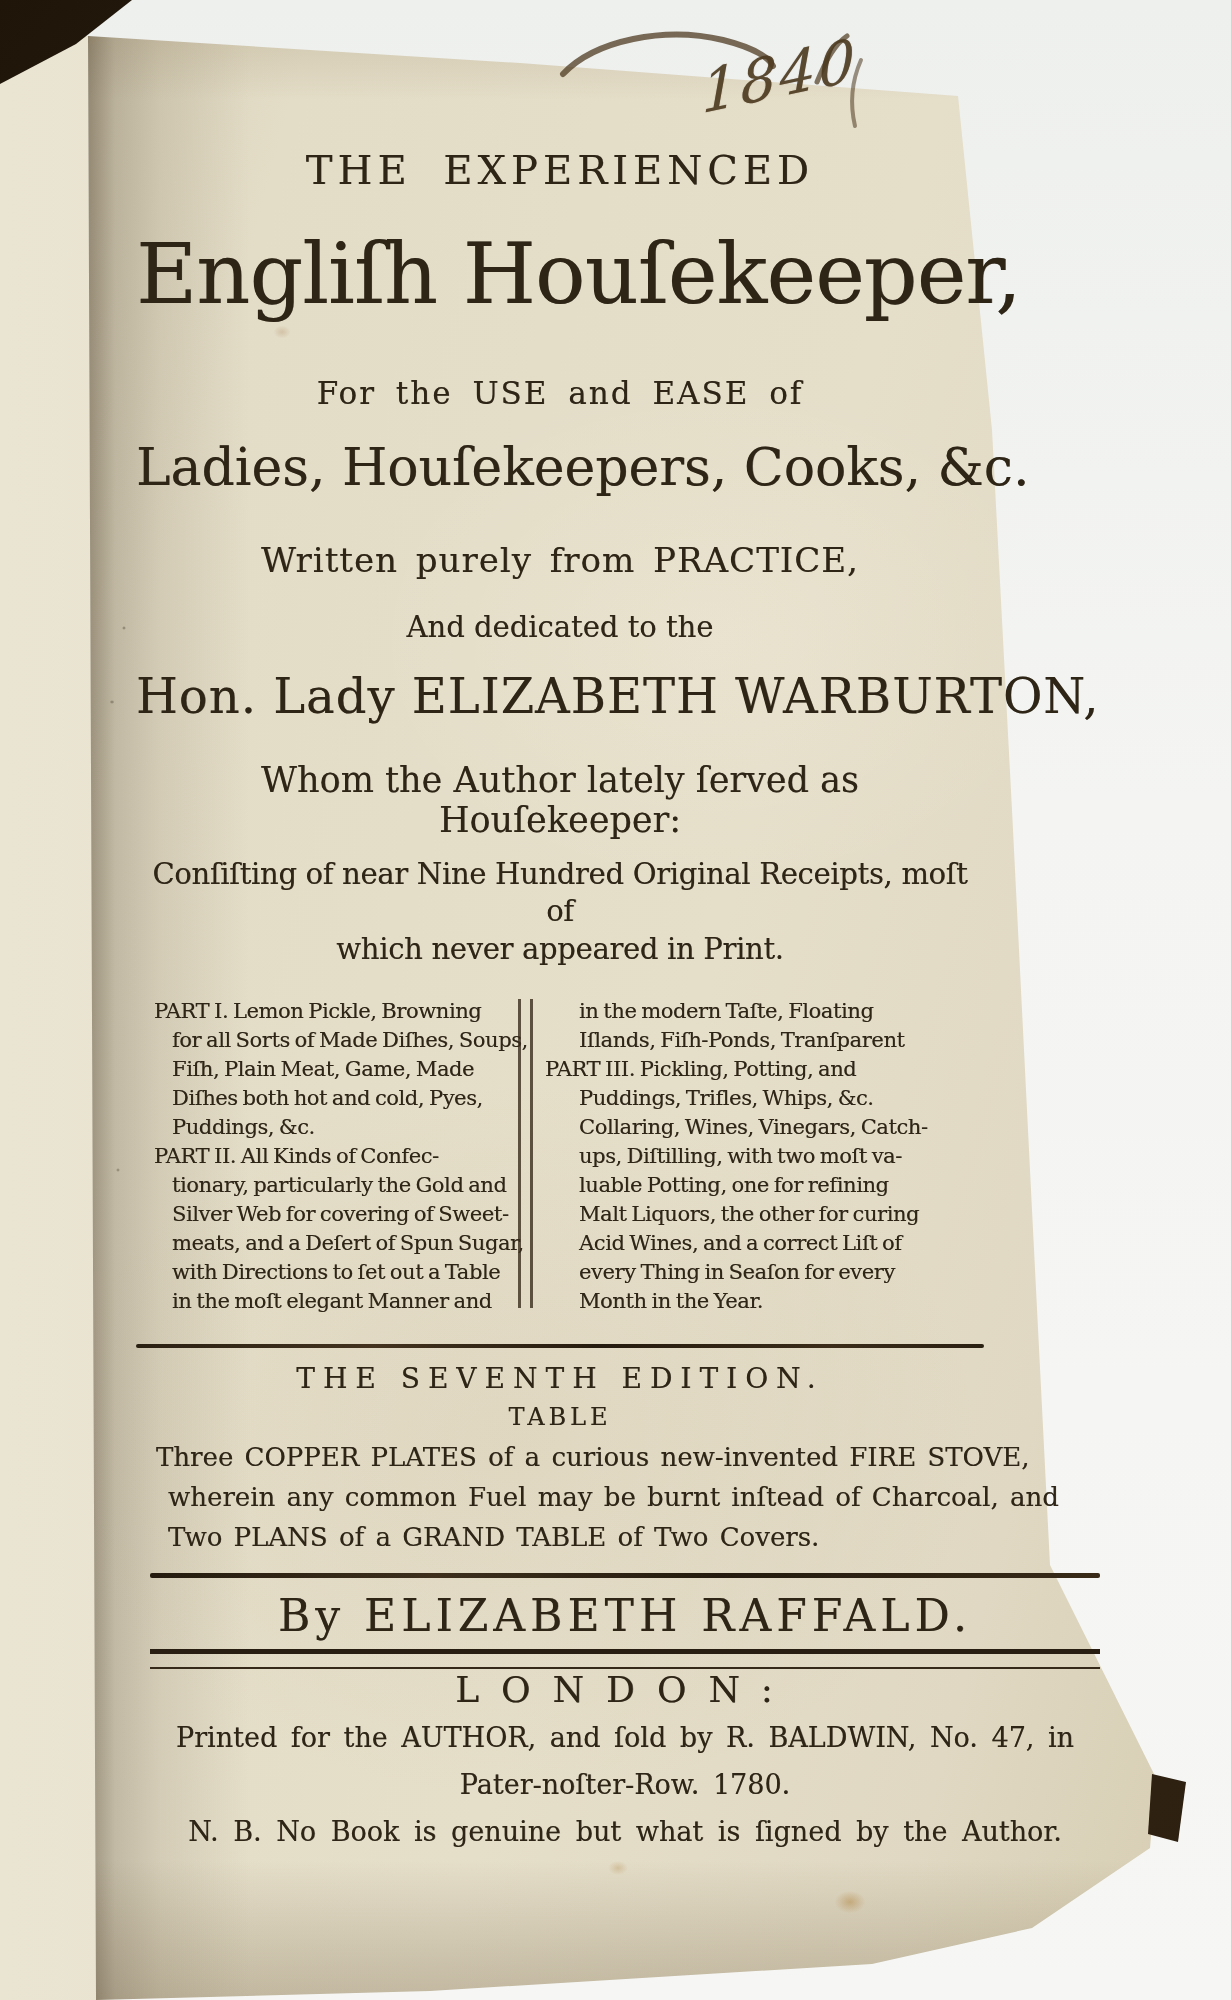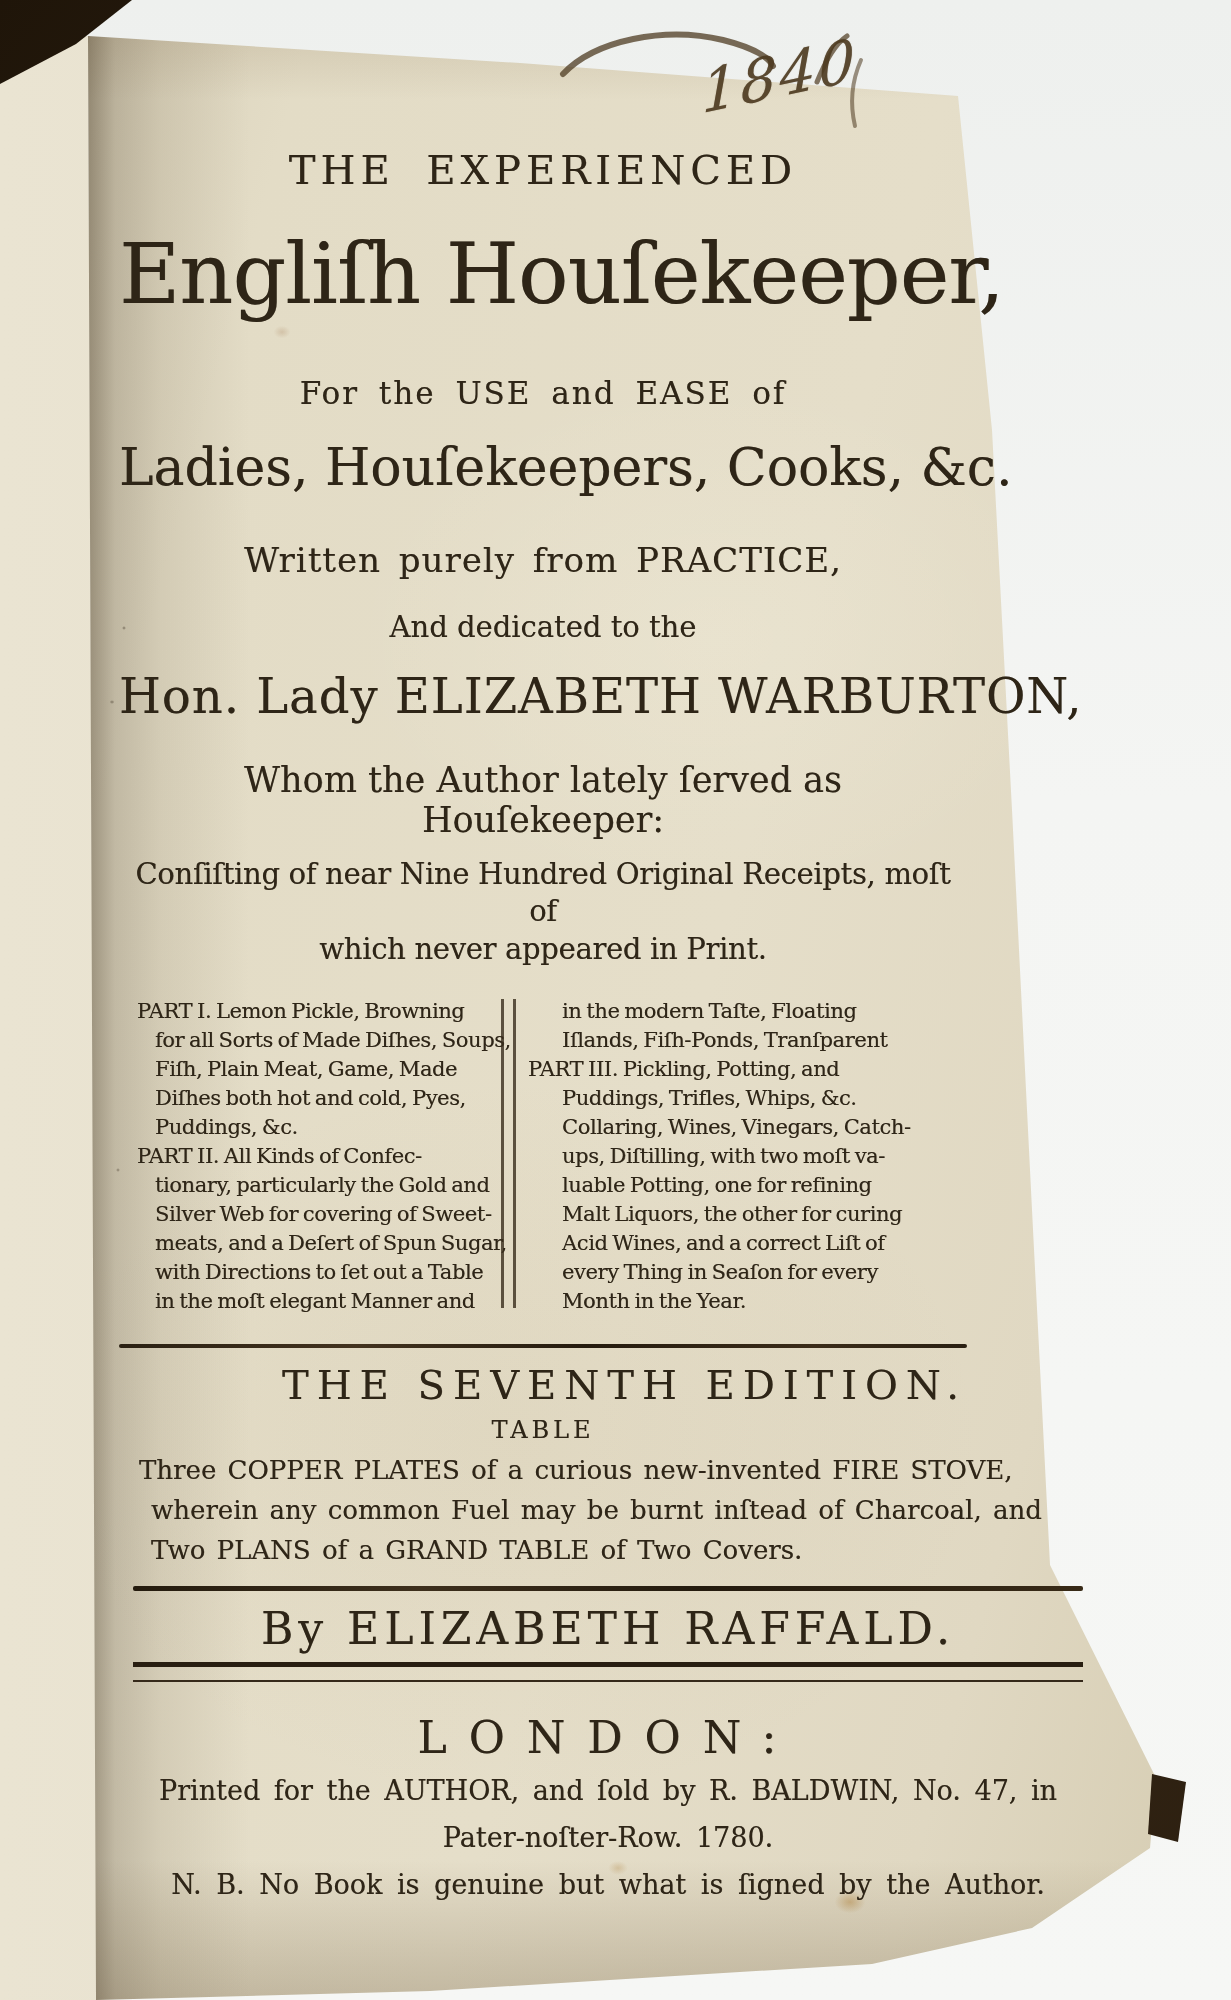--- a/index.html
+++ b/index.html
@@ -47,52 +47,52 @@
   
   .hand-flourish{position:absolute;left:555px;top:22px;width:420px;height:120px;}
   .hand-year{
     position:absolute;left:700px;top:42px;
     font-style:italic;font-size:58px;color:#4e3b21;opacity:.92;
     transform:rotate(-12deg) skewX(-12deg);letter-spacing:3px;
     text-shadow:0 0 1px rgba(78,59,33,.5);
   }
   
   .ink{color:#2e2517;text-shadow:.3px .4px .6px rgba(46,37,23,.5);}
-  .text-block{position:absolute;left:119px;top:128px;width:848px;text-align:center;}
+  .text-block{position:absolute;left:136px;top:128px;width:848px;text-align:center;}
   .half-title{font-size:40px;letter-spacing:5px;word-spacing:14px;margin-top:18px;line-height:1.2;white-space:nowrap;}
   .main-title{font-size:84px;letter-spacing:-1px;margin-top:30px;line-height:1.2;white-space:nowrap;}
   .for-line{font-size:31px;letter-spacing:2px;word-spacing:8px;margin-top:50px;}
   .audience-line{font-size:52px;margin-top:24px;line-height:1.25;white-space:nowrap;}
   .practice-line{font-size:34px;letter-spacing:1px;word-spacing:6px;margin-top:40px;}
   .dedication-intro{font-size:29px;margin-top:30px;}
   .dedicatee{font-size:48px;letter-spacing:1px;margin-top:22px;line-height:1.25;white-space:nowrap;}
   .served-line{font-size:35px;margin-top:34px;}
   .receipts{font-size:29px;letter-spacing:-.3px;line-height:1.3;margin-top:16px;}
   .columns{display:flex;text-align:left;margin-top:28px;}
   .col-left{width:382px;flex:none;}
   .col-right{flex:1;}
   .col-line{font-size:21px;line-height:29px;letter-spacing:-.4px;word-spacing:-1.5px;padding-left:36px;white-space:nowrap;}
   .col-left .col-line.lead{padding-left:18px;}
   .col-right .col-line{padding-left:46px;}
   .col-right .col-line.lead{padding-left:12px;}
   .col-divider{flex:none;width:9px;margin:2px 0 8px;border-left:3px solid #3a2e1d;border-right:3px solid #3a2e1d;opacity:.8;}
   .rule{height:4px;margin-top:28px;border-radius:2px;
     background:linear-gradient(90deg,#2a2012,#43331f 28%,#251b0e 55%,#3b2c19 82%,#2a2012);}
-  .edition-heading{font-size:40px;letter-spacing:8px;margin-top:14px;text-align:right;}
+  .edition-heading{font-size:28px;letter-spacing:8px;margin-top:14px;}
   .with-word{font-size:24px;letter-spacing:4px;margin-top:8px;}
   .edition-para{font-size:26px;line-height:40px;word-spacing:3px;margin-top:6px;text-align:left;}
   .edition-para .p-line{padding-left:32px;white-space:nowrap;}
   .edition-para .p-line.first{padding-left:20px;}
   
   .lower{width:950px;margin-left:14px;}
   .rule-thick{height:5px;margin-top:16px;border-radius:2px;
     background:linear-gradient(90deg,#241b0e,#3d2f1c 30%,#241b0e 60%,#382a17);}
   .byline{font-size:44px;letter-spacing:5px;margin-top:12px;}
   .rule-double{height:13px;margin-top:8px;border-top:5px solid #281e11;border-bottom:2px solid #35291a;}
-  .city-line{font-size:44px;letter-spacing:22px;margin-top:30px;}
+  .city-line{font-size:36px;letter-spacing:22px;}
   .imprint-line{font-size:27px;line-height:39px;word-spacing:5px;margin-top:8px;}
   .notice-line{font-size:27px;word-spacing:6px;margin-top:12px;}
 </style>
 </head>
 <body>
 
 <div class="prev-page"></div>
 <div class="page"></div>
 <div class="binding-corner"></div>
 <div class="cover-sliver"></div>

